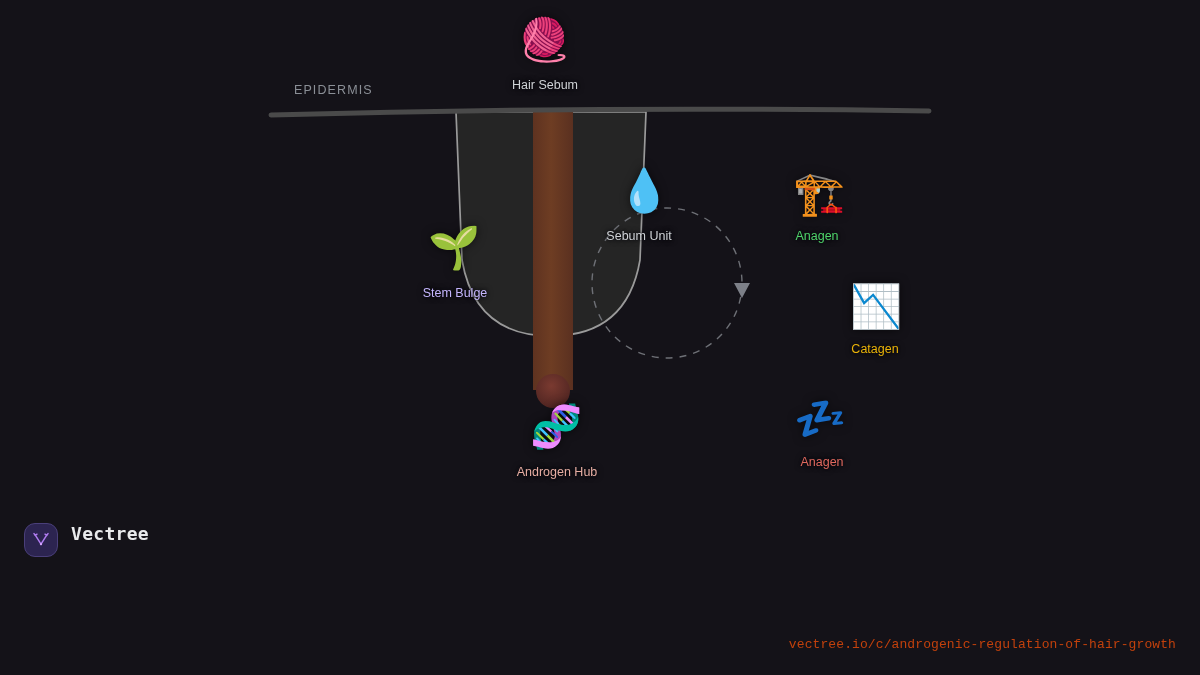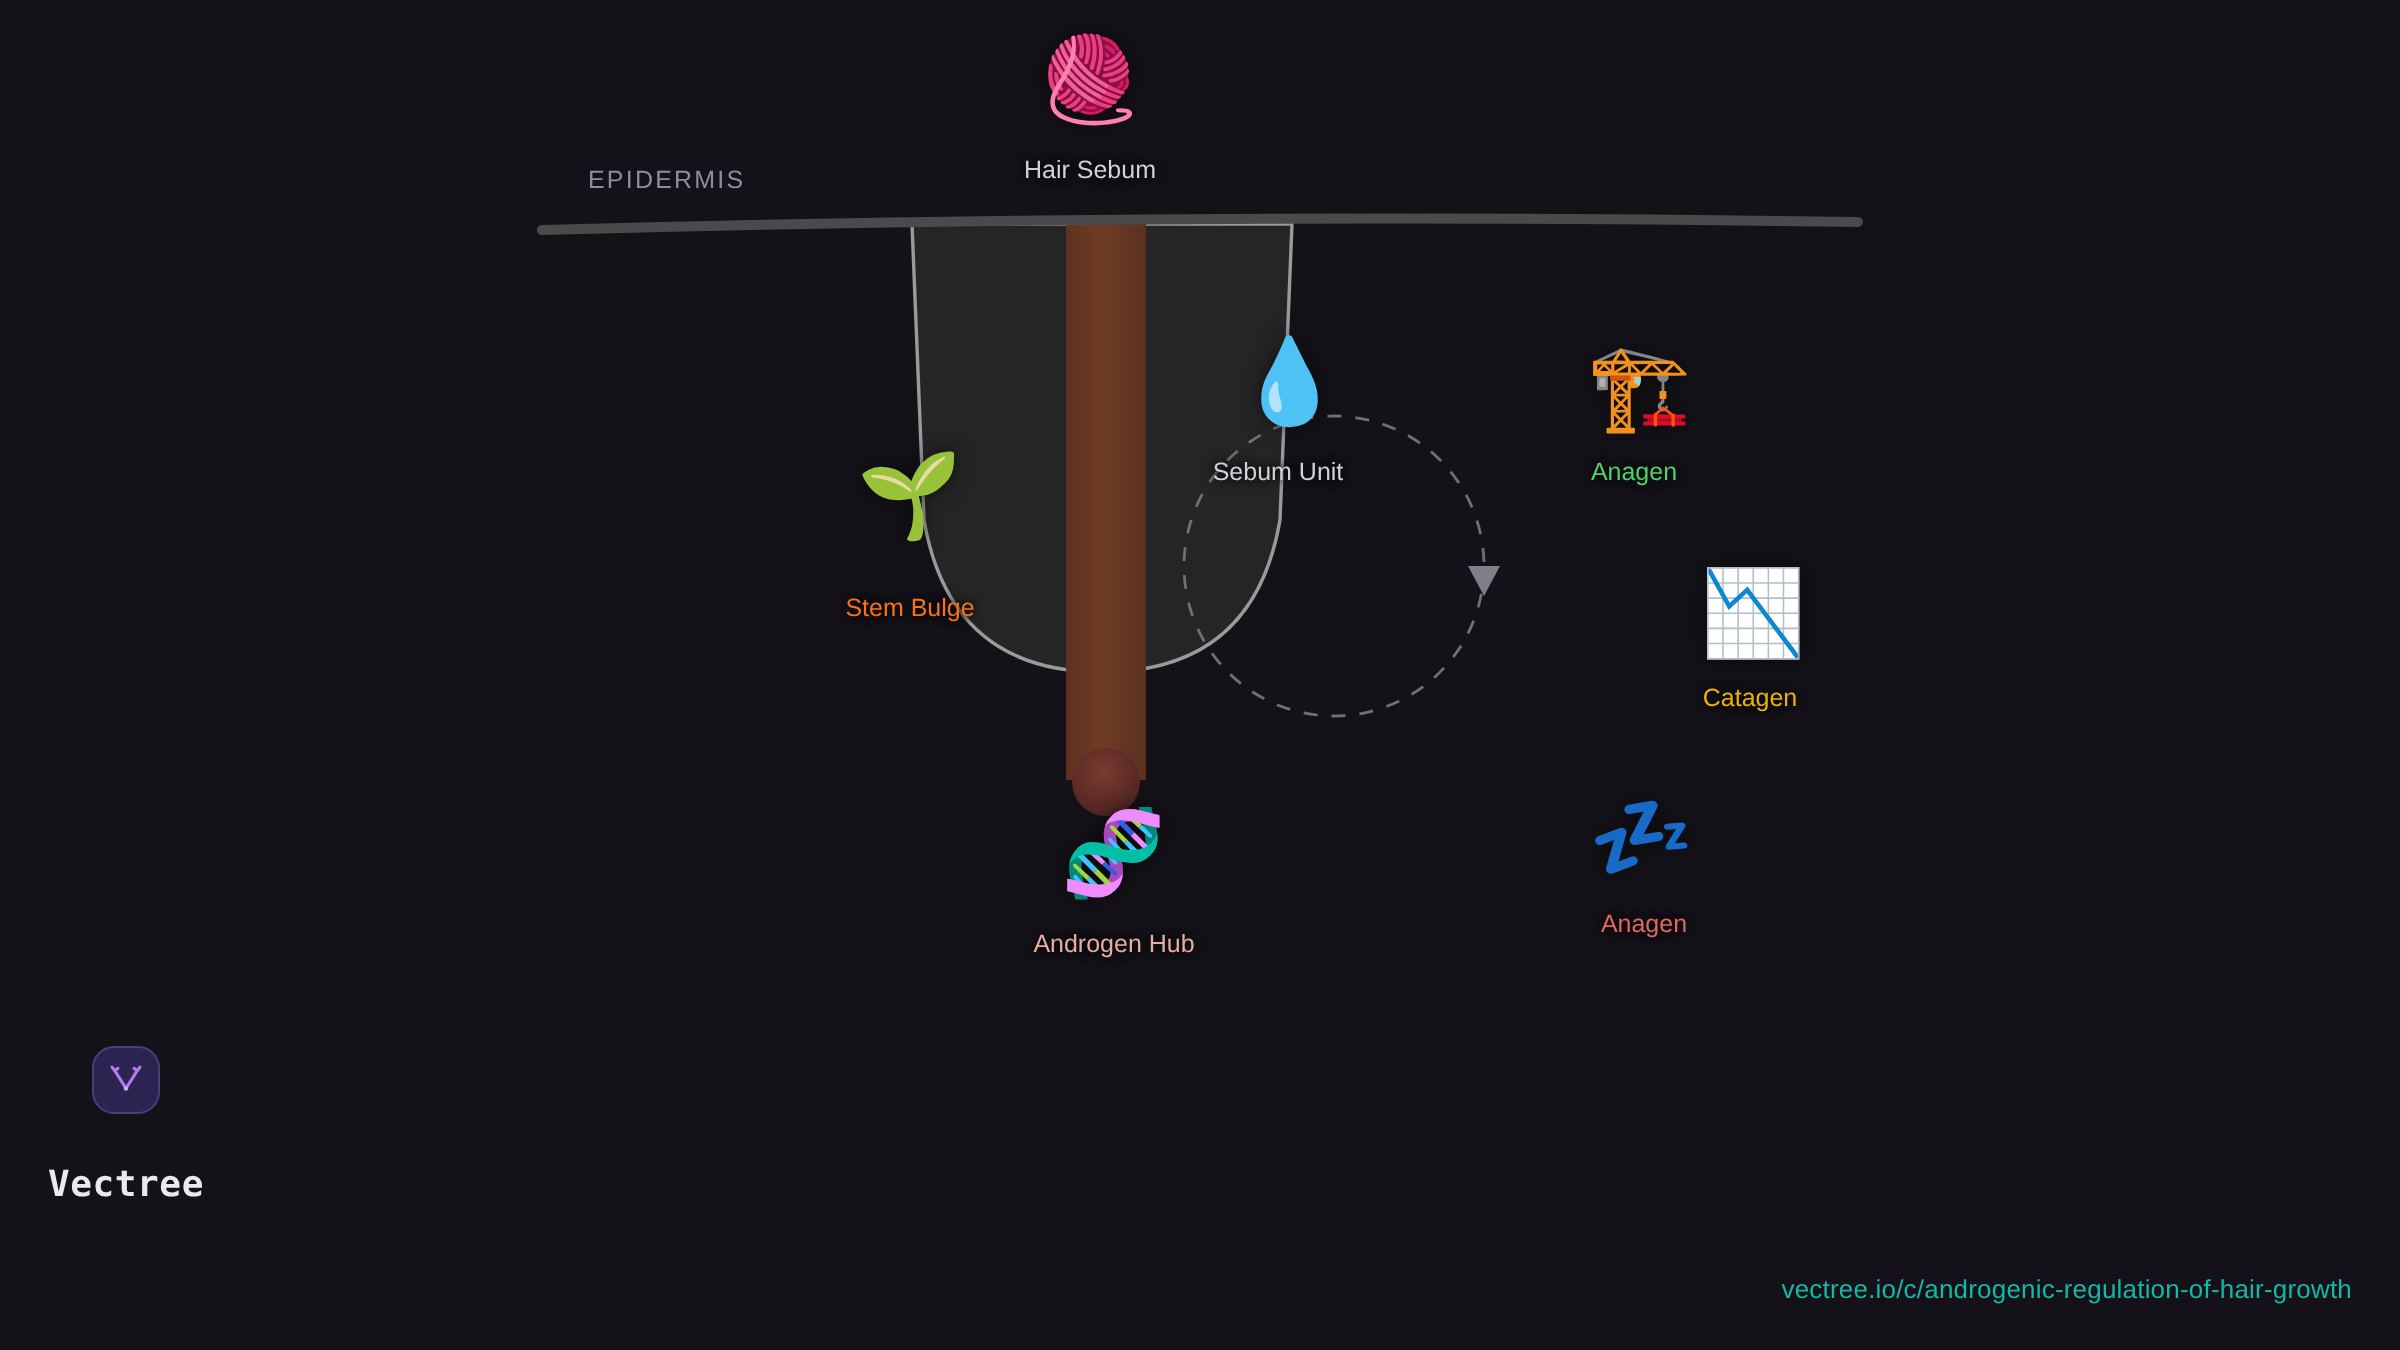--- a/index.html
+++ b/index.html
@@ -52,23 +52,21 @@
   
   #footer {
     position: absolute;
     left: 0; bottom: 0;
     width: 1200px; height: 180px;
   }
   #brand-row {
     position: absolute;
     left: 24px; top: 28px;
     display: flex;
-    align-items: center;
-    gap: 25px;
-    flex-direction: column;
+    gap: 13px;
   }
   #brand-logo {
     width: 34px; height: 34px;
     border-radius: 11px;
     background: #2c2450;
     border: 1px solid #4a3f7a;
     display: flex;
     align-items: center;
     justify-content: center;
   }
@@ -86,22 +84,22 @@
     color: #f3f4f6;
     font-family: "DejaVu Sans Mono", "Liberation Mono", monospace;
     font-size: 30px;
     font-weight: 700;
     line-height: 1.08;
     letter-spacing: -0.2px;
   }
   #source-url {
     position: absolute;
     right: 24px; bottom: 23px;
-    color: #14b8a6;
-    font-family: Liberation Sans, sans-serif;
+    color: #c2410c;
+    font-family: Liberation Mono, monospace;
     font-size: 13px;
     letter-spacing: 0.1px;
   }
 </style>
 </head>
 <body>
 
 <div id="stage">
 
   <svg id="diagram-svg" viewBox="0 0 1200 500">
@@ -134,21 +132,21 @@
   <div class="emoji" style="left:545px; top:40px;">🧶</div>
   <div class="emoji" style="left:645px; top:191px;">💧</div>
   <div class="emoji" style="left:455px; top:248px;">🌱</div>
   <div class="emoji" style="left:557px; top:427px;">🧬</div>
   <div class="emoji" style="left:820px; top:194px;">🏗️</div>
   <div class="emoji" style="left:877px; top:307px;">📉</div>
   <div class="emoji" style="left:821px; top:419px;">💤</div>
 
   <div class="node-label" style="left:545px; top:79px;  color:#cfd2d6;">Hair Sebum</div>
   <div class="node-label" style="left:639px; top:230px; color:#cfd2d6;">Sebum Unit</div>
-  <div class="node-label" style="left:455px; top:298px; color:#f97316;">Stem Bulge</div>
+  <div class="node-label" style="left:455px; top:287px; color:#c4b5fd;">Stem Bulge</div>
   <div class="node-label" style="left:557px; top:466px; color:#e6ada2;">Androgen Hub</div>
   <div class="node-label" style="left:817px; top:230px; color:#4ed36a;">Anagen</div>
   <div class="node-label" style="left:875px; top:343px; color:#eab308;">Catagen</div>
   <div class="node-label" style="left:822px; top:456px; color:#e0685e;">Anagen</div>
 
   <div id="footer">
 
     <div id="brand-row">
       <div id="brand-logo">
         <svg width="20" height="20" viewBox="0 0 20 20" aria-hidden="true">

